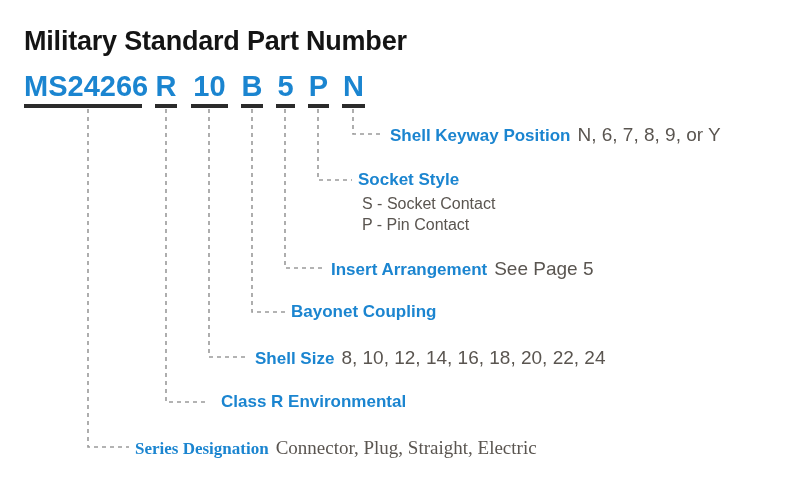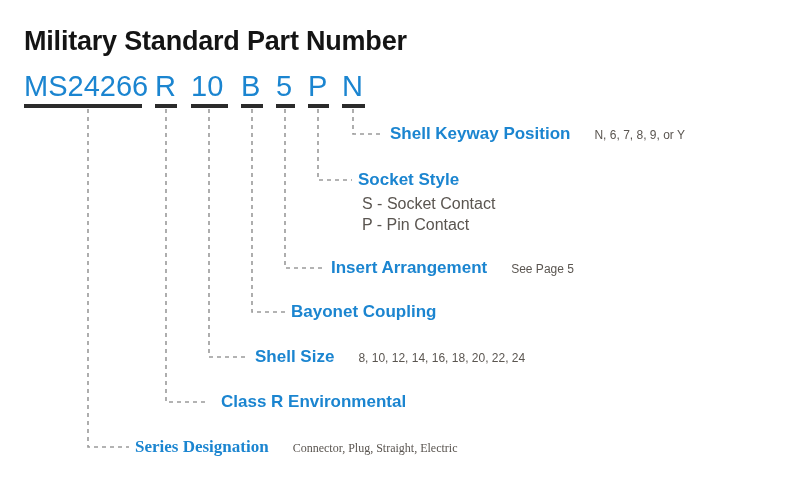--- a/index.html
+++ b/index.html
@@ -20,46 +20,47 @@
     color:#141414;
     letter-spacing:-0.2px;
     white-space:nowrap;
   }
 
   
   .seg{
     position:absolute;
     top:58px;
     font-size:29px;
-    font-weight:normal;
+    font-weight:bold;
     color:#1b85d0;
     white-space:nowrap;
+    text-align:center;
   }
   .seg-underline{
     position:absolute;
     height:4px;
     background:#2b2b2b;
   }
 
   
   .callout{
     position:absolute;
     white-space:nowrap;
     line-height:1.0;
   }
   .callout .lbl{
     font-size:17px;
     font-weight:bold;
     color:#1b85d0;
   }
   .callout .val{
-    font-size:12px;
+    font-size:19px;
     font-weight:normal;
     color:#5a5550;
-    margin-left:24px;
+    margin-left:7px;
   }
   .sublist{
     position:absolute;
     white-space:nowrap;
     font-size:16px;
     color:#5a5550;
     line-height:21px;
   }
   .sublist div{white-space:nowrap;}
 

